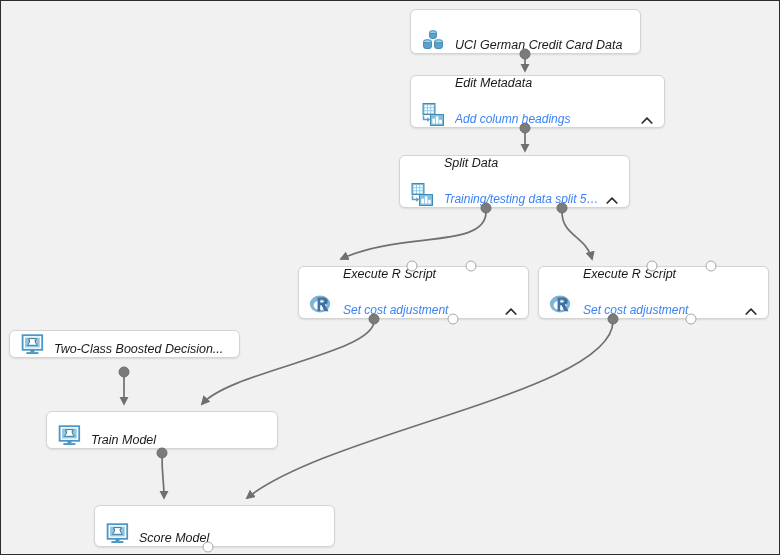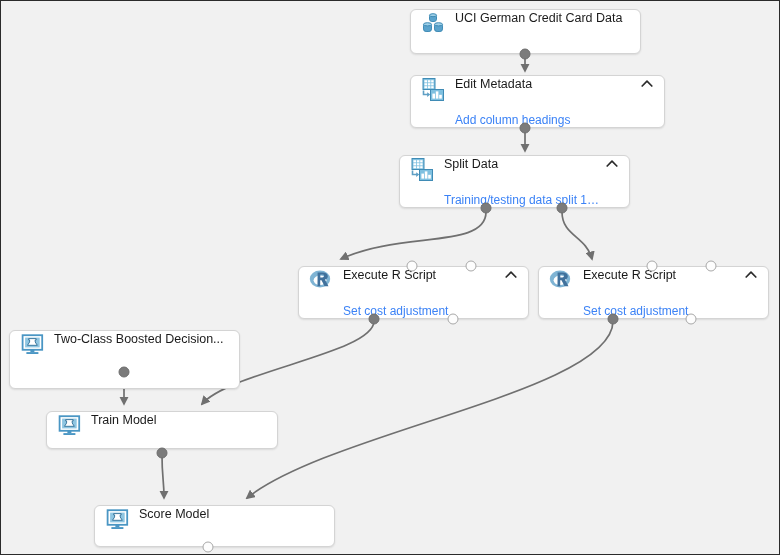--- a/index.html
+++ b/index.html
@@ -25,23 +25,24 @@
     pointer-events: none;
   }
 
   .node {
     position: absolute;
     background: #ffffff;
     border: 1px solid #d4d4d4;
     border-radius: 6px;
     box-shadow: 0 1px 2px rgba(0,0,0,0.10);
     display: flex;
-    align-items: flex-start;
+    align-items: flex-end;
     padding: 0 10px 0 9px;
     z-index: 3;
+    font-style: italic;
   }
   .node .node-icon {
     width: 26px; height: 26px;
     flex: 0 0 26px;
     margin-right: 9px;
     display: flex;
     align-items: center;
     justify-content: center;
   }
   .node .node-text {
@@ -190,21 +191,21 @@
       <rect x="9.5" y="12.5" width="13" height="11" fill="#7fc0e0" stroke="#3f8bb5" stroke-width="1"></rect>
       <g fill="#ffffff">
         <rect x="11.4" y="16.6" width="2.6" height="5"></rect>
         <rect x="14.8" y="14.4" width="2.6" height="7.2"></rect>
         <rect x="18.2" y="17.8" width="2.6" height="3.8"></rect>
       </g>
     </svg>
         </span>
         <span class="node-text">
           <span class="node-title">Split Data</span>
-          <span class="node-sub">Training/testing data split 17%</span>
+          <span class="node-sub">Training/testing data split 50%</span>
         </span>
         <span class="chevron">
           <svg width="12" height="9" viewBox="0 0 12 9">
     <path d="M1.2,7 L6,2.2 L10.8,7" fill="none" stroke="#2b2b2b" stroke-width="1.7" stroke-linecap="round" stroke-linejoin="round"></path>
   </svg>
         </span>
       </div>
       <div class="node" style="left: 297px; top: 265px; width: 231px; height: 53px;">
         <span class="node-icon">
           <svg width="24" height="22" viewBox="0 0 24 22">
@@ -238,21 +239,21 @@
         <span class="node-text">
           <span class="node-title">Execute R Script</span>
           <span class="node-sub">Set cost adjustment</span>
         </span>
         <span class="chevron">
           <svg width="12" height="9" viewBox="0 0 12 9">
     <path d="M1.2,7 L6,2.2 L10.8,7" fill="none" stroke="#2b2b2b" stroke-width="1.7" stroke-linecap="round" stroke-linejoin="round"></path>
   </svg>
         </span>
       </div>
-      <div class="node" style="left: 8px; top: 329px; width: 231px; height: 59px;">
+      <div class="node" style="left: 8px; top: 329px; width: 231px; height: 28px;">
         <span class="node-icon">
           <svg width="23" height="23" viewBox="0 0 23 23">
       <rect x="1.6" y="2.2" width="19.6" height="14.6" fill="none" stroke="#4a96c4" stroke-width="1.8"></rect>
       <rect x="4.1" y="4.6" width="14.6" height="9.8" fill="#8fc6e2"></rect>
       <path d="M7.6,5.6 h7.6 v1.3 h-1.0 v2.1 l2.1,3.3 h-9.8 l2.1,-3.3 v-2.1 h-1.0 z" fill="#ffffff" stroke="#2f6e96" stroke-width="0.9" stroke-linejoin="round"></path>
       <rect x="9.4" y="17.0" width="4.0" height="2.3" fill="#4a96c4"></rect>
       <rect x="5.4" y="19.1" width="12.0" height="1.9" fill="#4a96c4"></rect>
     </svg>
         </span>
         <span class="node-text">

